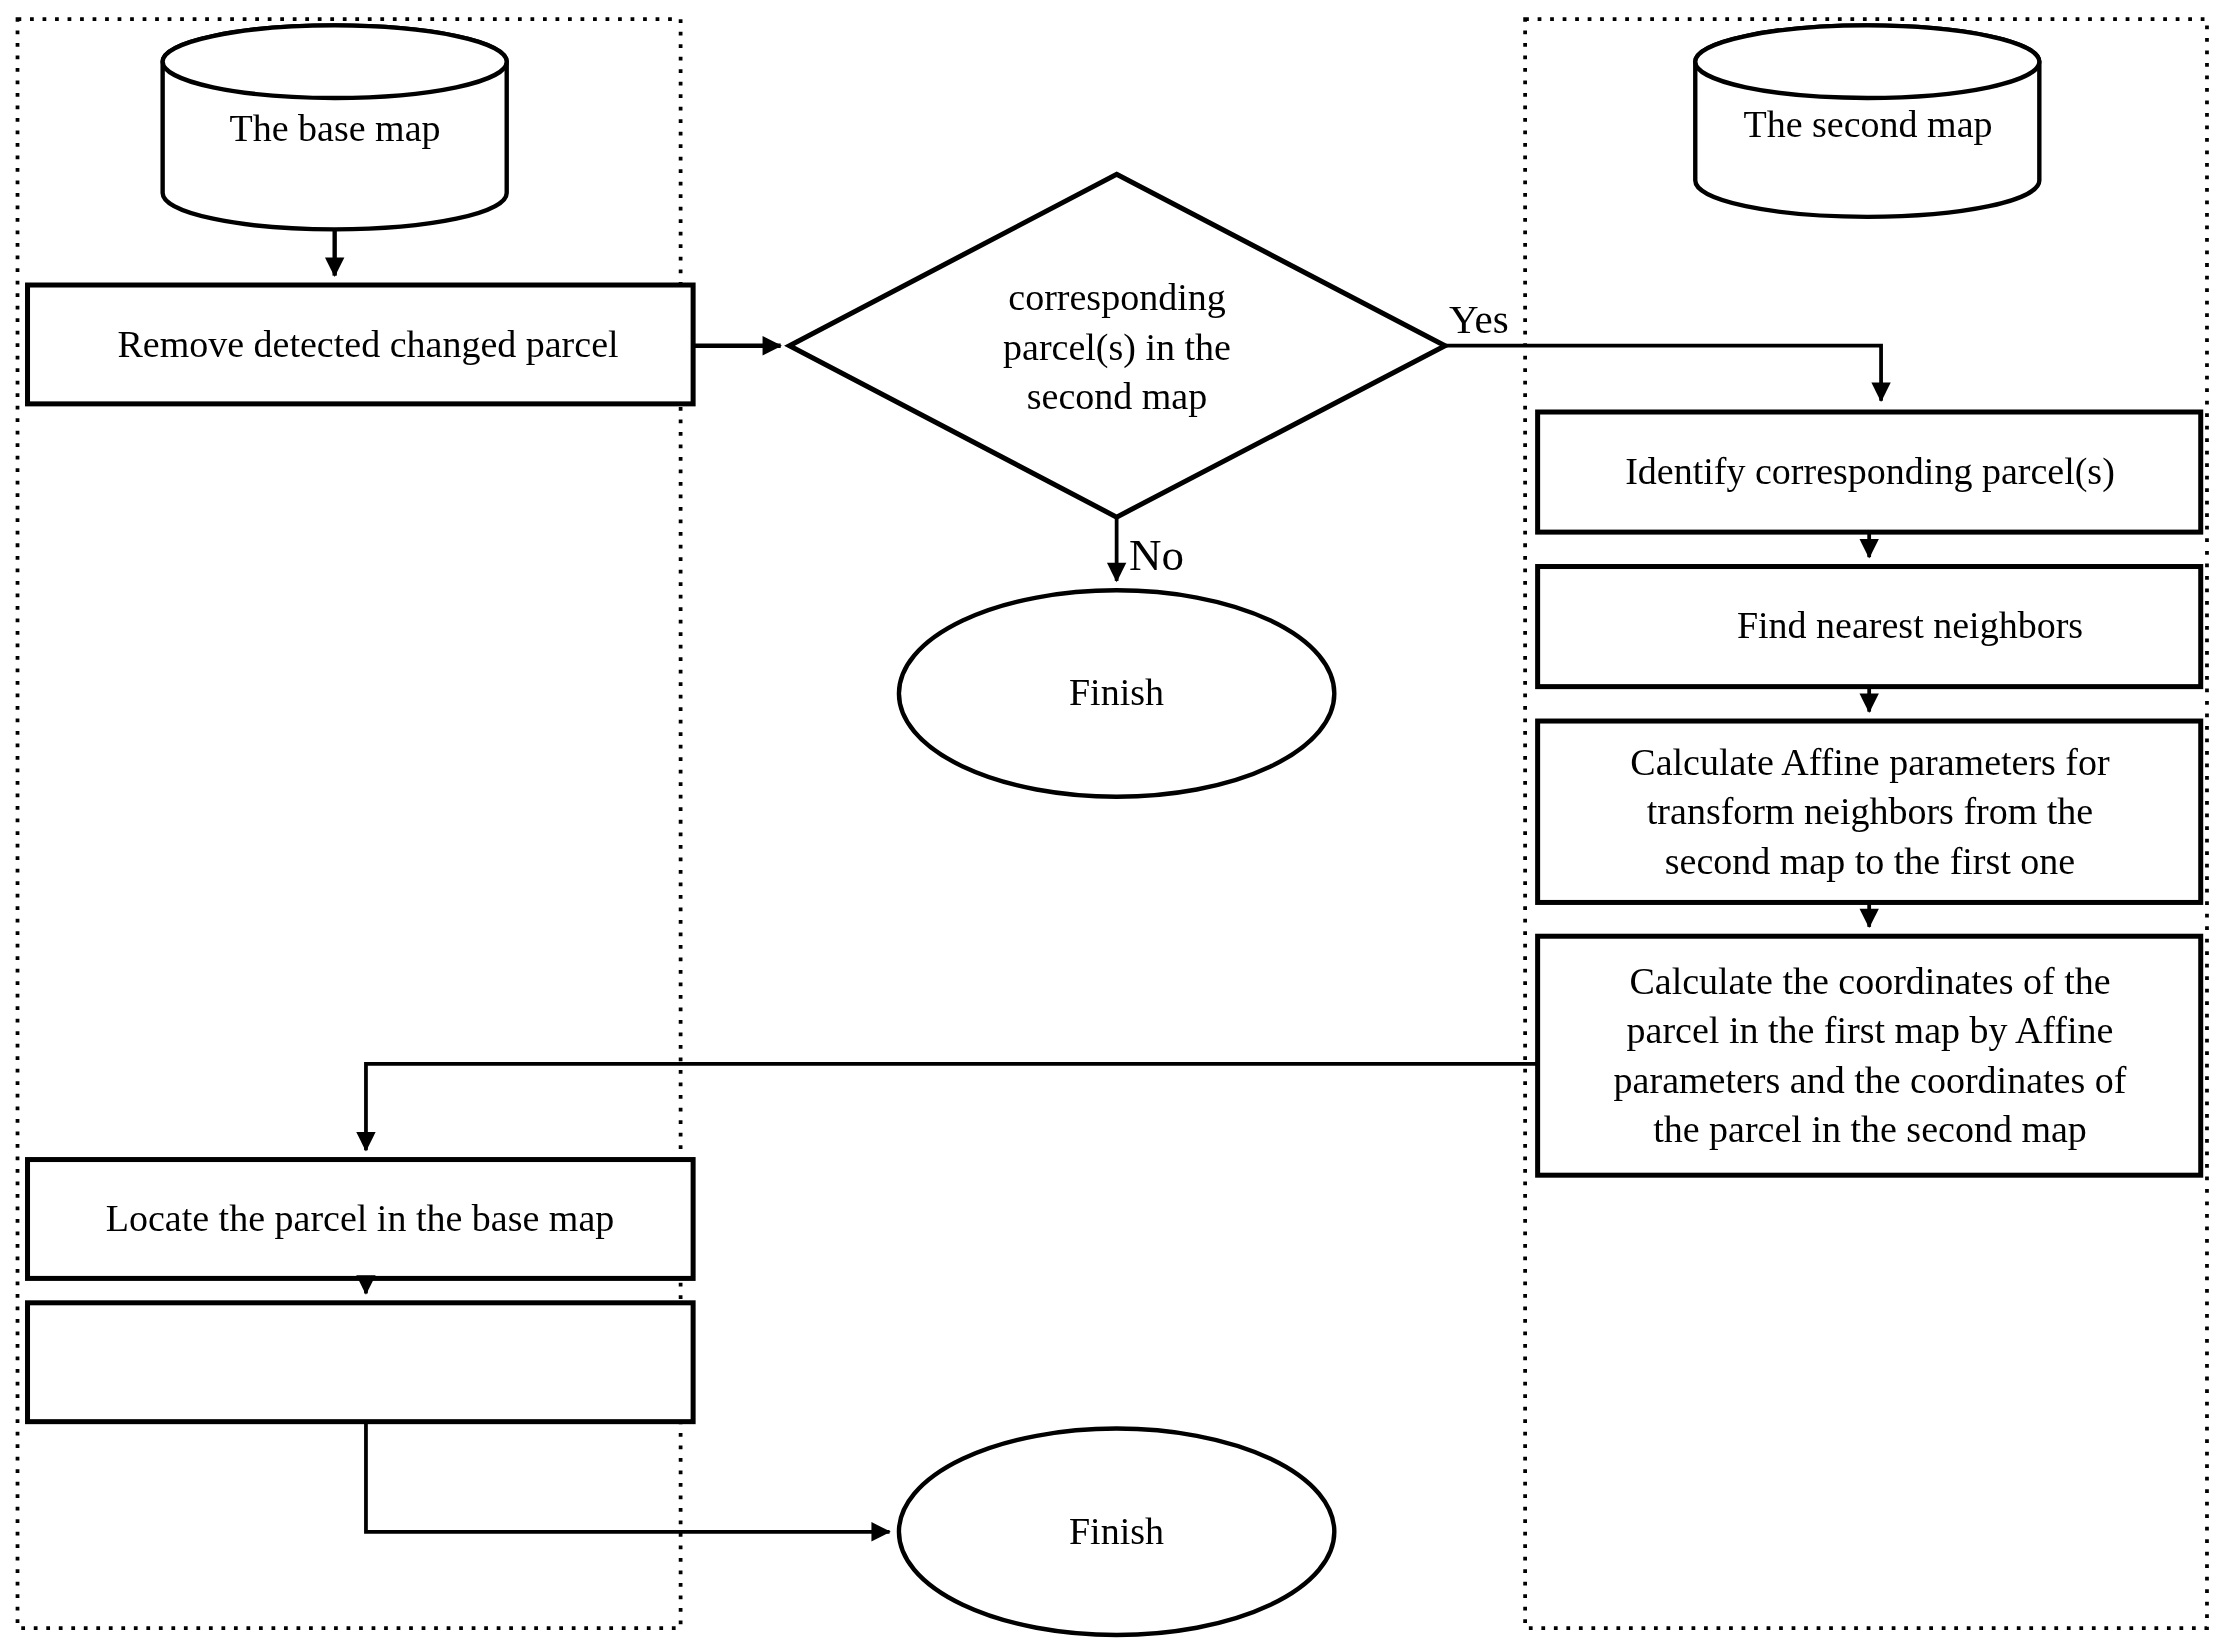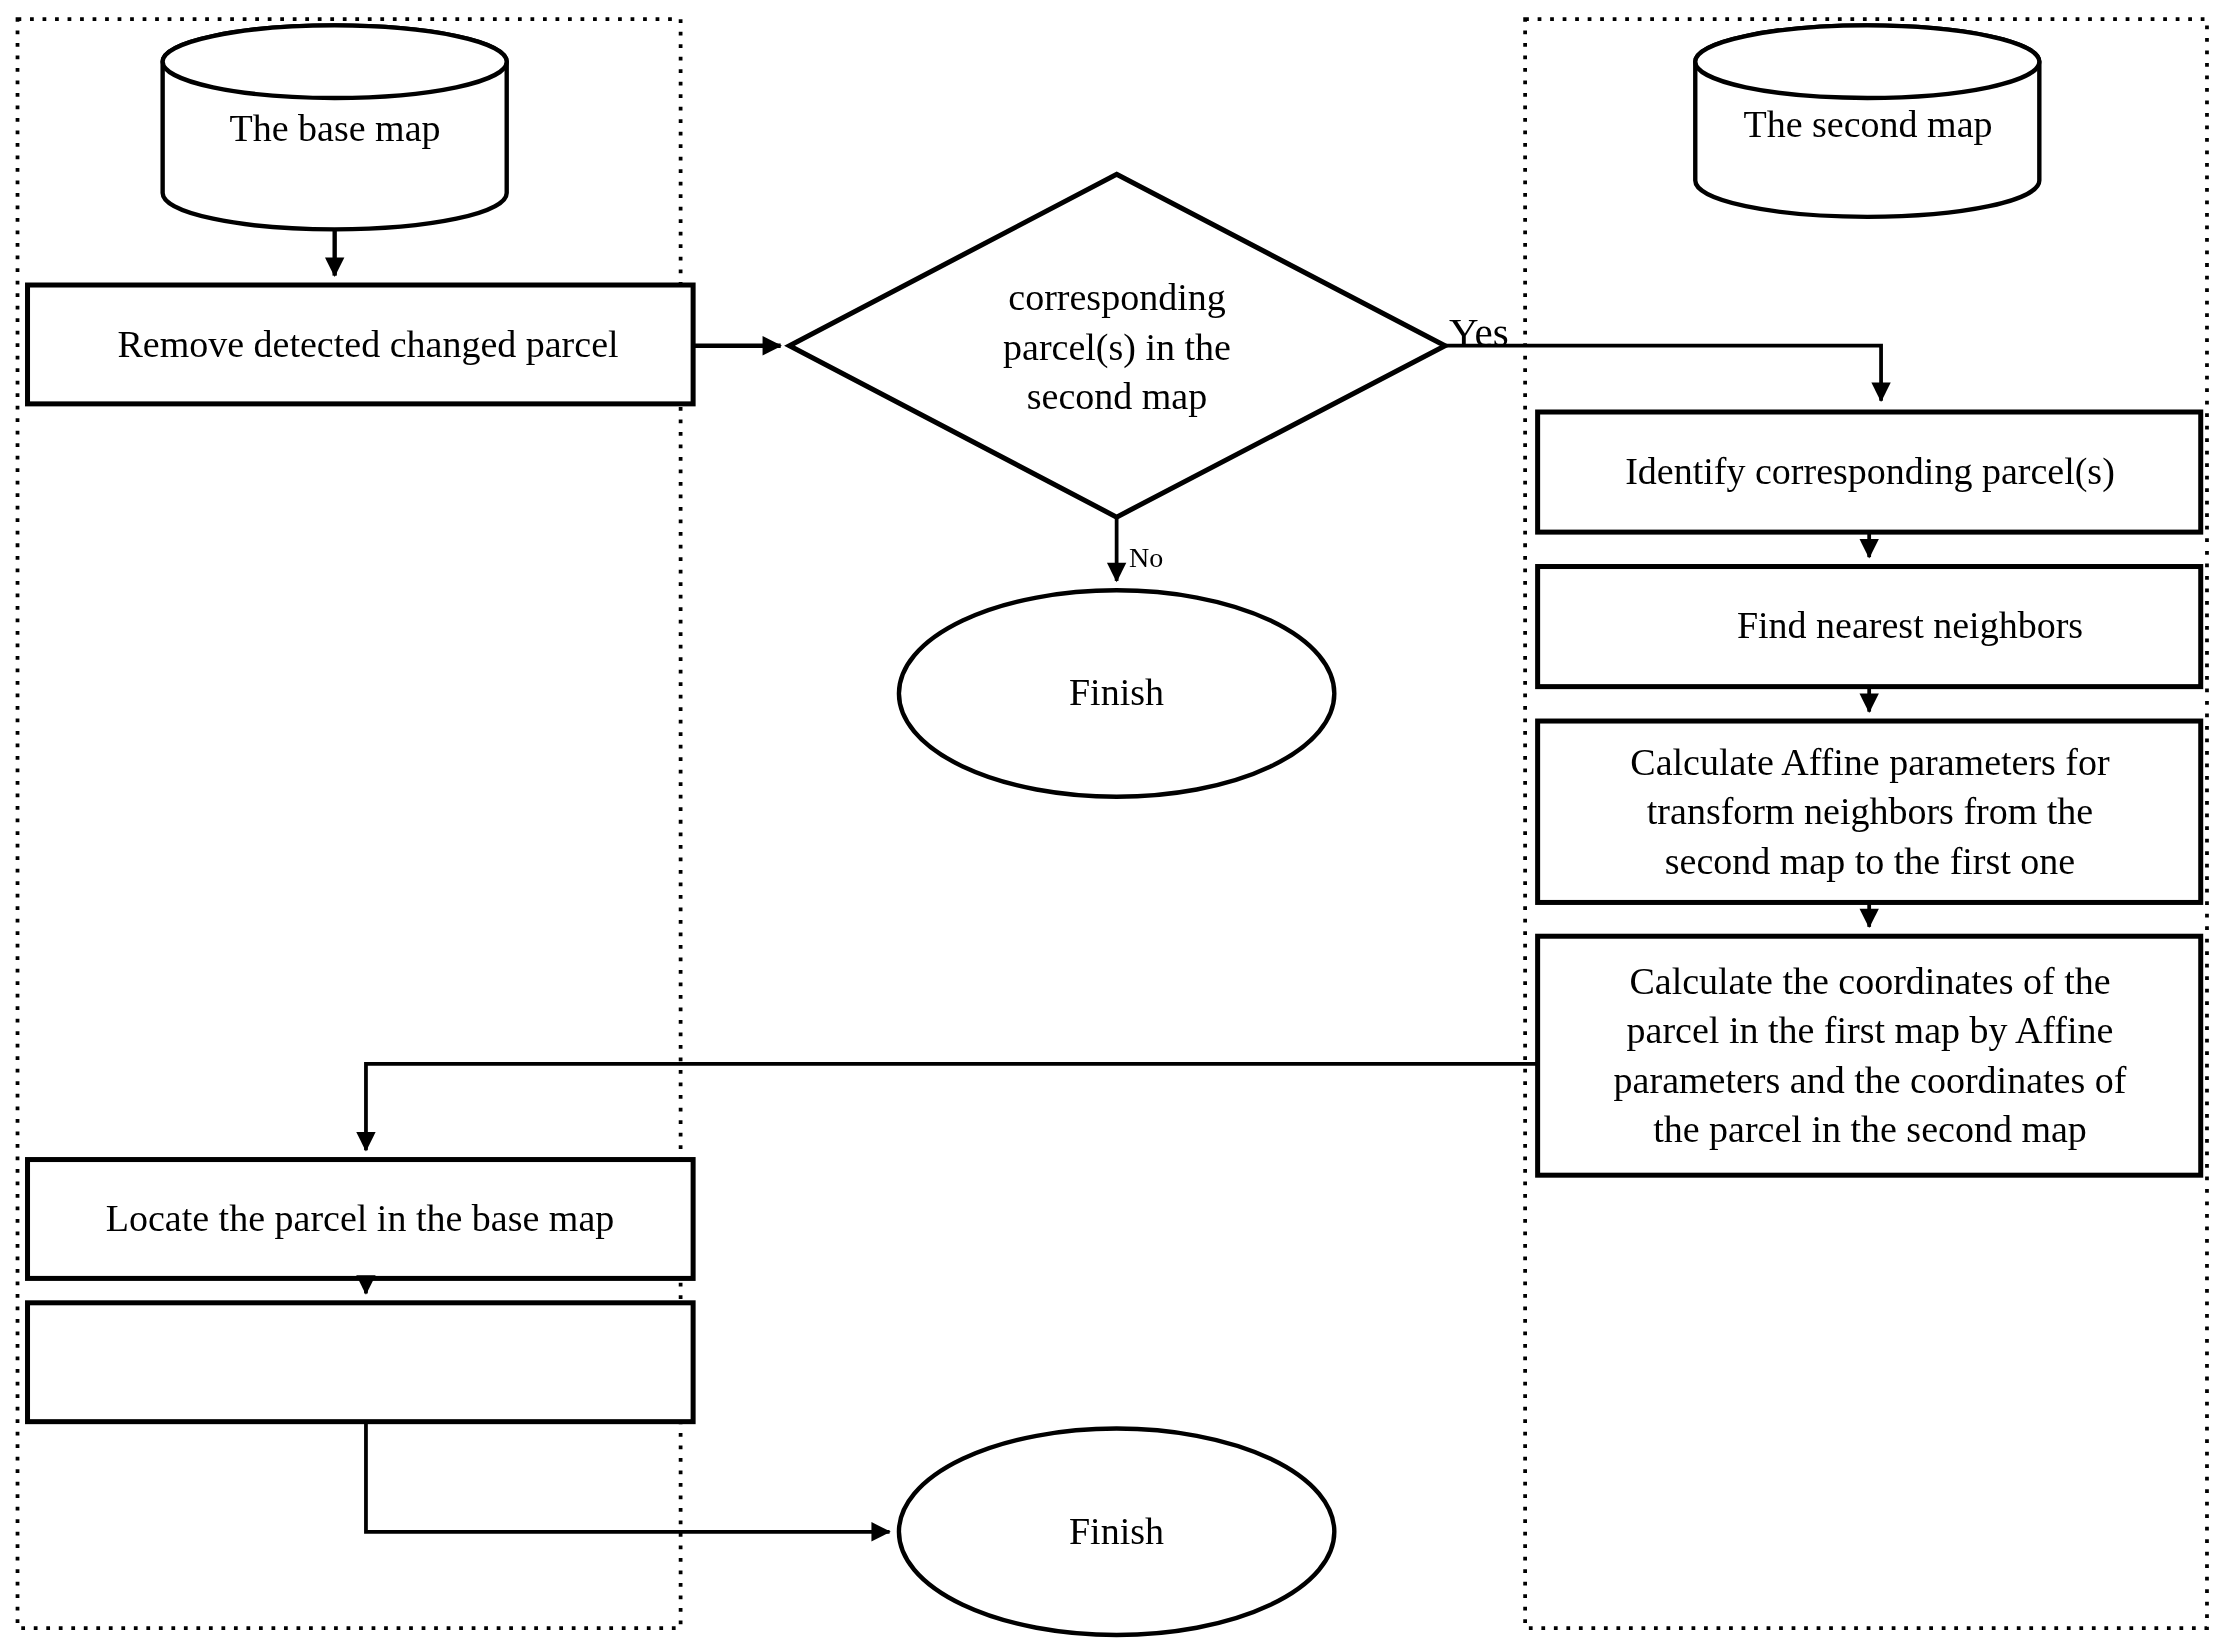--- a/index.html
+++ b/index.html
@@ -32,21 +32,20 @@
     color: #000000;
     line-height: 1.30;
     white-space: pre-line;
     pointer-events: none;
   }
   .edge-label {
     position: absolute;
     font-family: "Liberation Serif", "DejaVu Serif", serif;
     color: #000000;
     white-space: nowrap;
-    margin-top: 13px;
   }
 </style>
 </head>
 <body>
 
 <div id="stage">
 
   <svg class="layer" viewBox="0 0 3560 2630">
     <defs>
       <marker id="arrow" viewBox="0 0 12 12" refX="10.5" refY="6" markerWidth="12" markerHeight="12" orient="auto-start-reverse" markerUnits="userSpaceOnUse">
@@ -123,21 +122,21 @@
   <div class="node-text" style="left:163px; top:101px; width:344px; height:56px; font-size:38px;">The base map</div>
 
   <div class="node-text" style="left:31px; top:287px; width:658px; height:115px; font-size:38px;margin-left:8px;">Remove detected changed  parcel</div>
 
   <div class="node-text" style="left:926px; top:266px; width:382px; height:163px; font-size:38px;">corresponding
 parcel(s) in the
 second map</div>
 
   <div class="edge-label" style="left:1449px; top:295px; font-size:41px;">Yes</div>
 
-  <div class="edge-label" style="left:1129px; top:529px; font-size:28px;">No</div>
+  <div class="edge-label" style="left:1129px; top:529px; font-size:45px;">No</div>
 
   <div class="node-text" style="left:899px; top:665px; width:435px; height:56px; font-size:38px;">Finish</div>
 
   <div class="node-text" style="left:1696px; top:97px; width:344px; height:56px; font-size:38px;">The second map</div>
 
   <div class="node-text" style="left:1542px; top:414px; width:656px; height:116px; font-size:38px;">Identify corresponding  parcel(s)</div>
 
   <div class="node-text" style="left:1542px; top:568px; width:656px; height:116px; font-size:38px;padding-left:40px;">Find nearest neighbors</div>
 
   <div class="node-text" style="left:1542px; top:723px; width:656px; height:178px; font-size:38px;">Calculate Affine parameters  for

